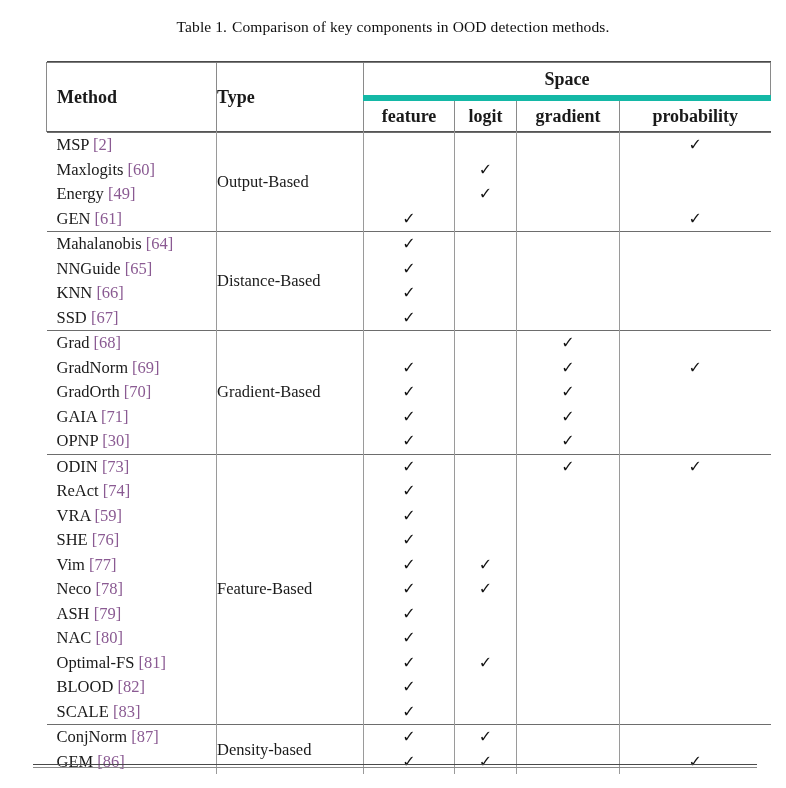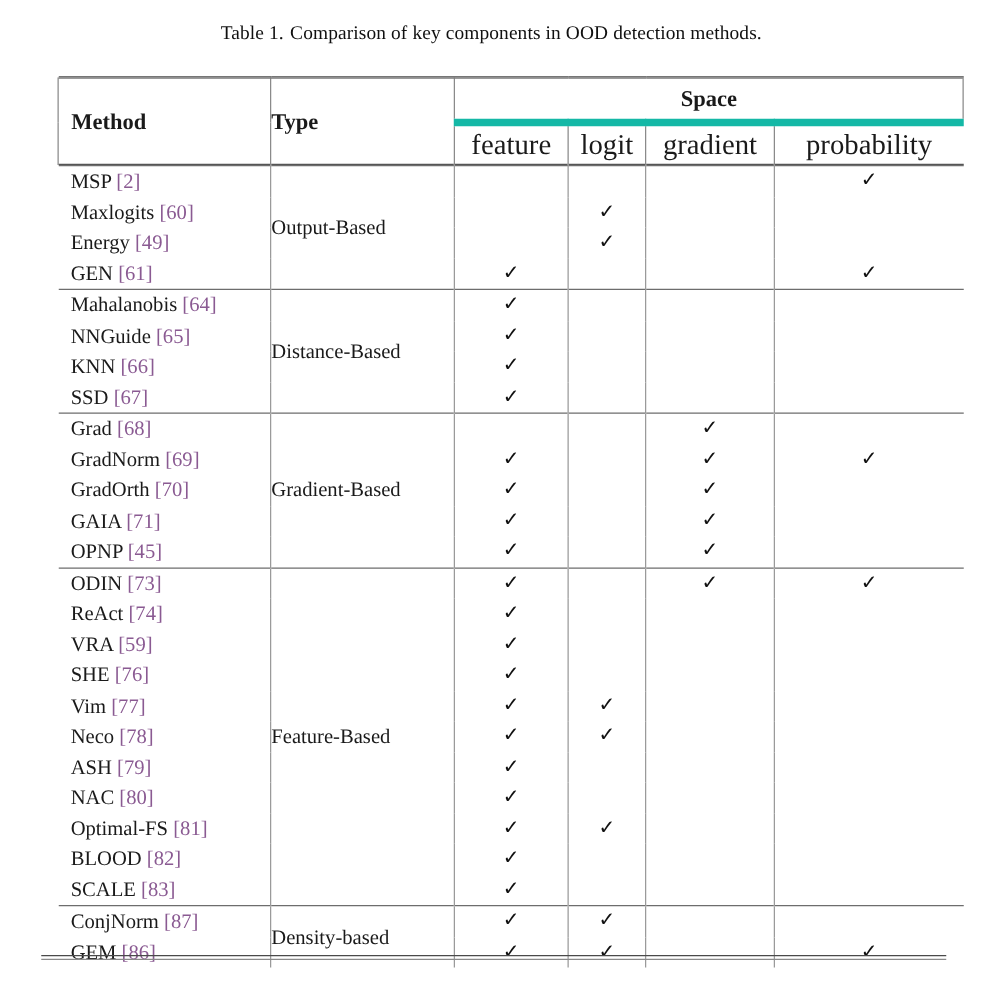--- a/index.html
+++ b/index.html
@@ -82,22 +82,22 @@
   tr.hdr-main th.hm-type {
     height: 62px;
   }
   th.hm-method { text-align: left; padding-left: 10px !important; border-left: none; }
   th.hm-type   { text-align: left; }
   th.hm-space  { text-align: center; border-right: none; border-bottom: 6px solid #14b8a6; }
 
   tr.hdr-sub th {
     border-left: 1px solid #8a8a8a;
     border-top: 1px solid #8a8a8a;
-    font-size: 23px;
-    font-weight: normal;
+    font-size: 18px;
+    font-weight: bold;
     height: 30px;
     text-align: center;
   }
   tr.hdr-sub th.first-sub { border-left: 1px solid #8a8a8a; }
   tr.hdr-sub th.last-sub  { border-right: none; margin-top: 44px; }
 
   .rule-head {
     border-top: 1.3px solid #555;
     height: 0;
     line-height: 0;
@@ -271,21 +271,21 @@
             <td class="td-mark td-prob"></td>
           </tr>
           <tr class="drow">
             <td class="td-method"><span>GAIA </span><span class="refnum">[71]</span></td>
             <td class="td-mark"><span class="chk">✓</span></td>
             <td class="td-mark"></td>
             <td class="td-mark"><span class="chk">✓</span></td>
             <td class="td-mark td-prob"></td>
           </tr>
           <tr class="drow">
-            <td class="td-method"><span>OPNP </span><span class="refnum">[45]</span></td>
+            <td class="td-method"><span>OPNP </span><span class="refnum">[30]</span></td>
             <td class="td-mark"><span class="chk">✓</span></td>
             <td class="td-mark"></td>
             <td class="td-mark"><span class="chk">✓</span></td>
             <td class="td-mark td-prob"></td>
           </tr>
           <tr class="drow sect-first">
             <td class="td-method"><span>ODIN </span><span class="refnum">[73]</span></td>
             <td class="td-type" rowspan="11">Feature-Based</td>
             <td class="td-mark"><span class="chk">✓</span></td>
             <td class="td-mark"></td>

